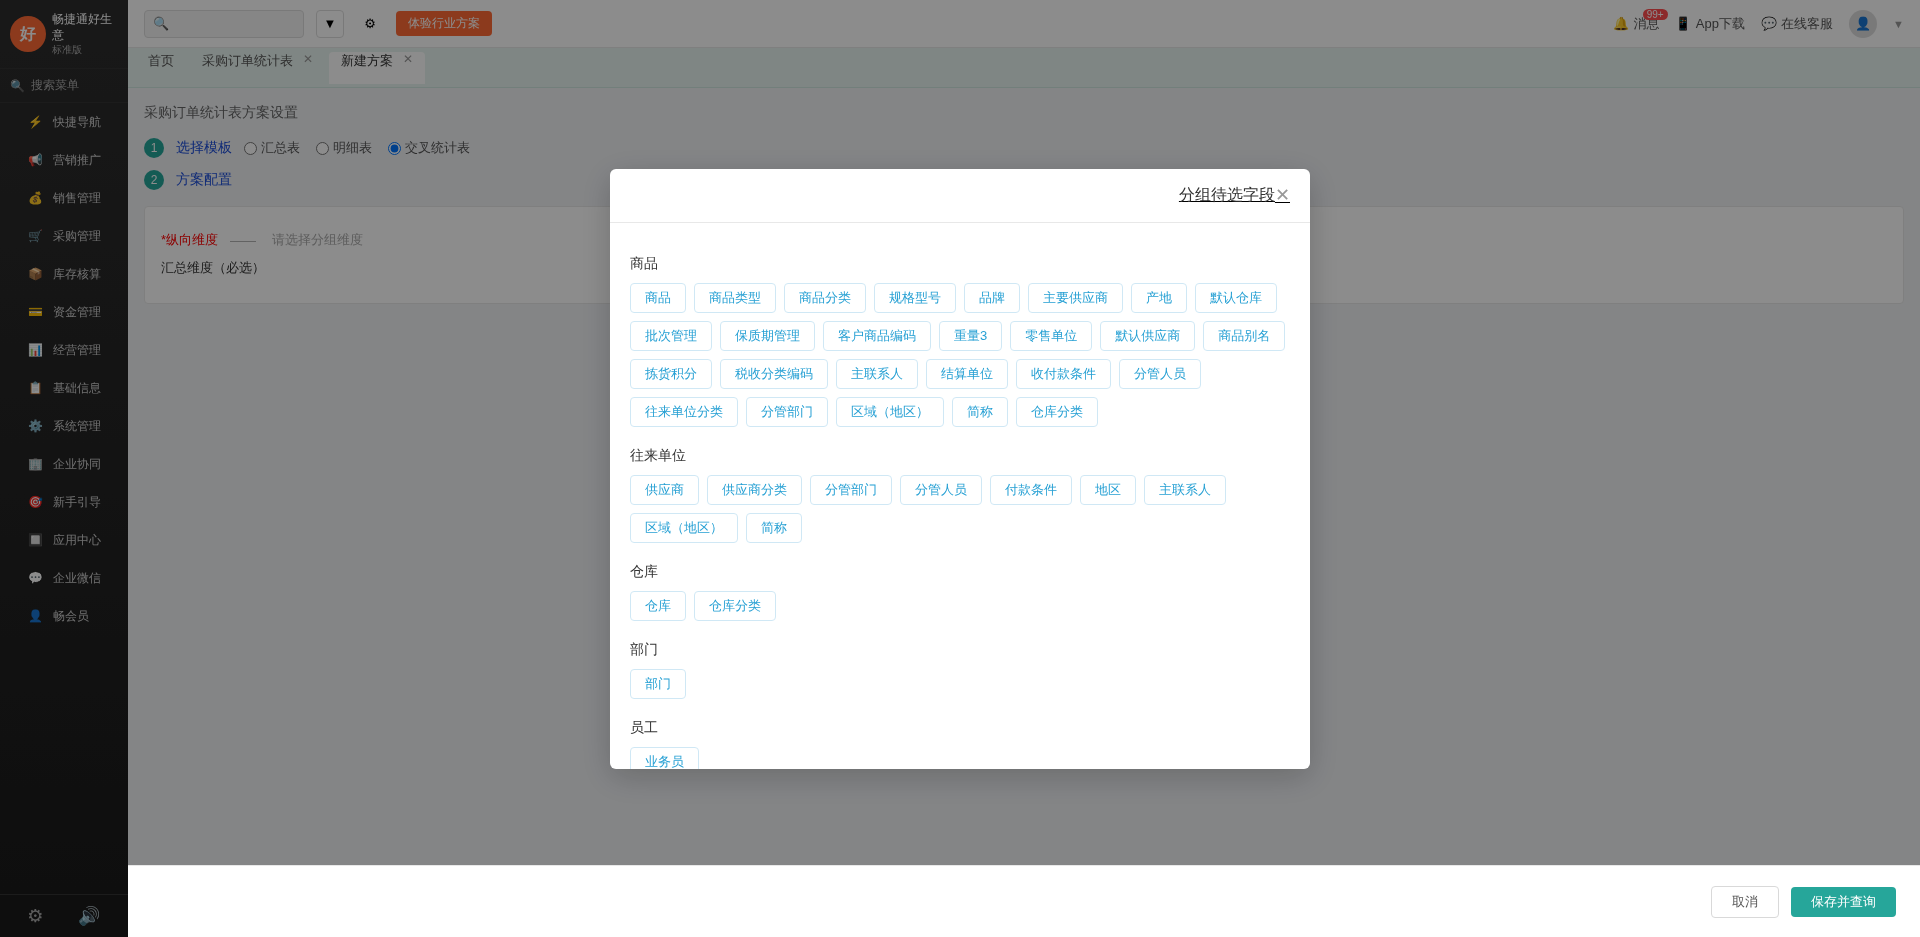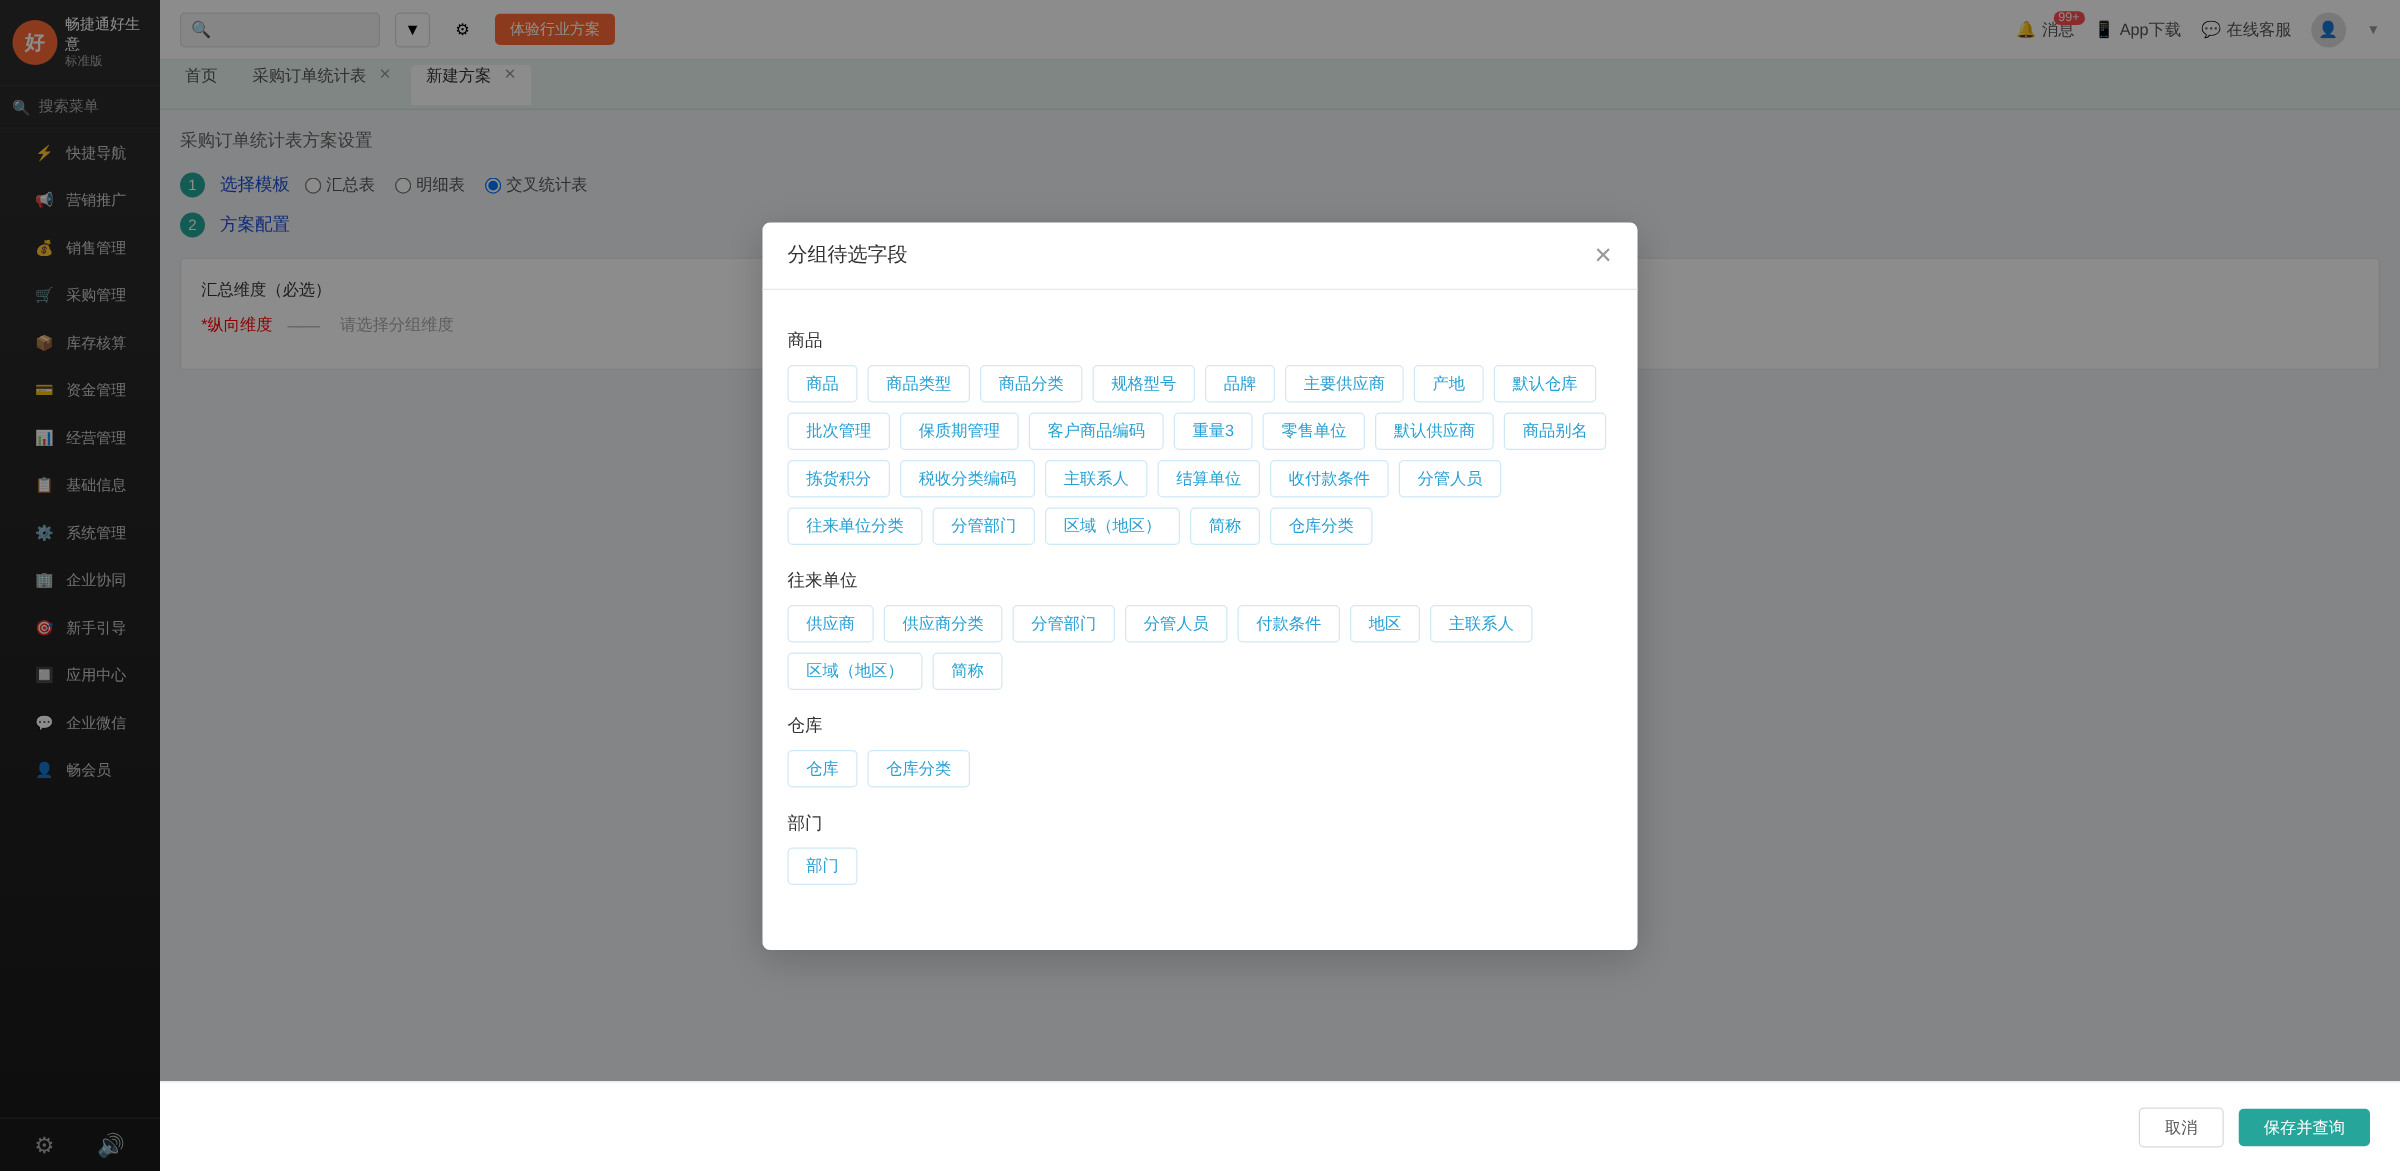--- a/index.html
+++ b/index.html
@@ -122,22 +122,22 @@
     }
 
     
     .modal {
       position: fixed; top: 50%; left: 50%; transform: translate(-50%, -50%);
       width: 700px; max-height: 600px; background: white; border-radius: 6px;
       box-shadow: 0 8px 32px rgba(0,0,0,0.2); z-index: 300;
       display: flex; flex-direction: column;
     }
     .modal-header {
-      display: flex; align-items: center; justify-content: space-between;
-      padding: 16px 20px; border-bottom: 1px solid #e8e8e8; flex-shrink: 0;
+      display: flex; align-items: center; justify-content: flex-end;
+      padding: 16px 20px; border-bottom: 1px solid #e8e8e8; flex-shrink: 0; text-decoration: underline;
     }
     .modal-title { font-size: 16px; font-weight: 500; color: #333; }
     .modal-close { cursor: pointer; color: #999; font-size: 18px; line-height: 1; }
     .modal-body { flex: 1; overflow-y: auto; padding: 32px 20px; }
 
     
     .field-section { margin-bottom: 20px; }
     .field-section-title { font-size: 14px; font-weight: 500; color: #333; margin-bottom: 10px; }
     .field-tags { display: flex; flex-wrap: wrap; gap: 8px; }
     .field-tag {
@@ -315,27 +315,27 @@
               <span>交叉统计表</span>
           </label>
         </div>
       </div>
       <div class="step-row">
         <div class="step-badge">2</div>
         <span class="step-label">方案配置</span>
       </div>
     </div>
     <div class="config-section">
-      <div class="config-row">
-        <span class="config-label">汇总维度（必选）</span>
-      </div>
       <div class="config-row" style="margin-top:8px;">
         <span style="color:red;margin-right:4px;">*纵向维度</span>
         <span style="color:#aaa;">——</span>
         <span style="color:#aaa;margin-left:8px;">请选择分组维度</span>
+      </div>
+      <div class="config-row">
+        <span class="config-label">汇总维度（必选）</span>
       </div>
     </div>
   </div>
 </div>
 
 <div class="overlay"></div>
 
 <div class="modal">
   <div class="modal-header">
     <span class="modal-title">分组待选字段</span>
@@ -393,19 +393,25 @@
           <div class="field-tag">仓库</div>
           <div class="field-tag">仓库分类</div>
         </div>
       </div>
       <div class="field-section">
         <div class="field-section-title">部门</div>
         <div class="field-tags">
           <div class="field-tag">部门</div>
         </div>
       </div>
+      <div class="field-section">
+        <div class="field-section-title">员工</div>
+        <div class="field-tags">
+          <div class="field-tag">业务员</div>
+        </div>
+      </div>
     </div>
 </div>
 
 <div class="modal-footer-overlay">
   <button class="btn-cancel">取消</button>
   <button class="btn-save">保存并查询</button>
 </div>
 
 </body></html>

